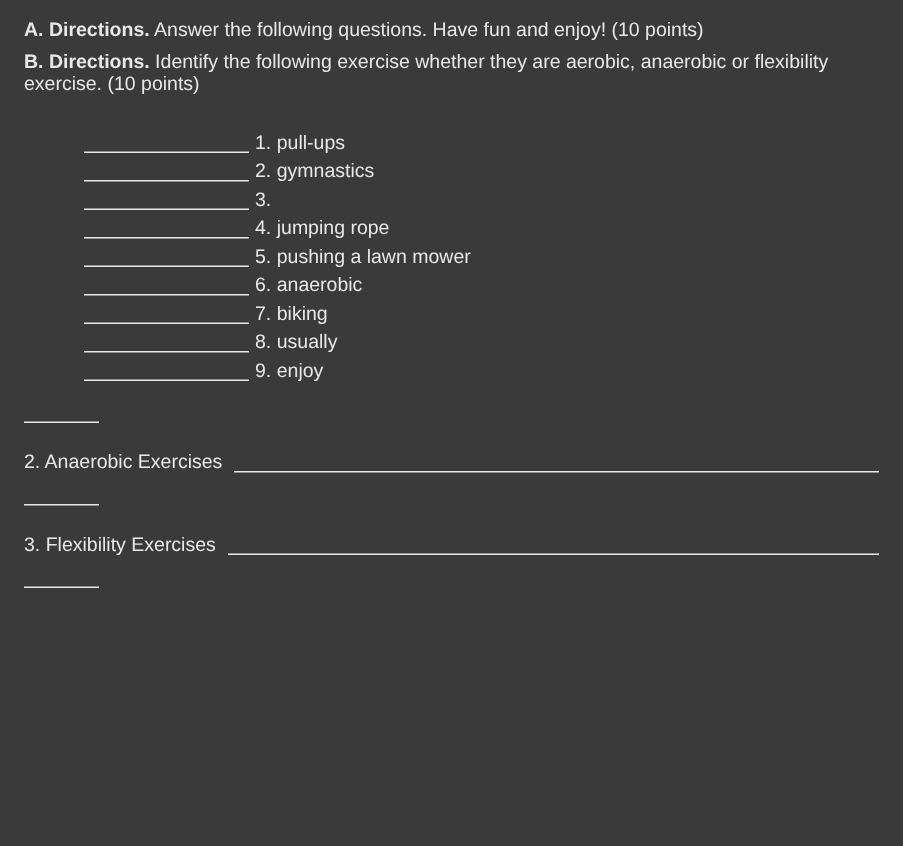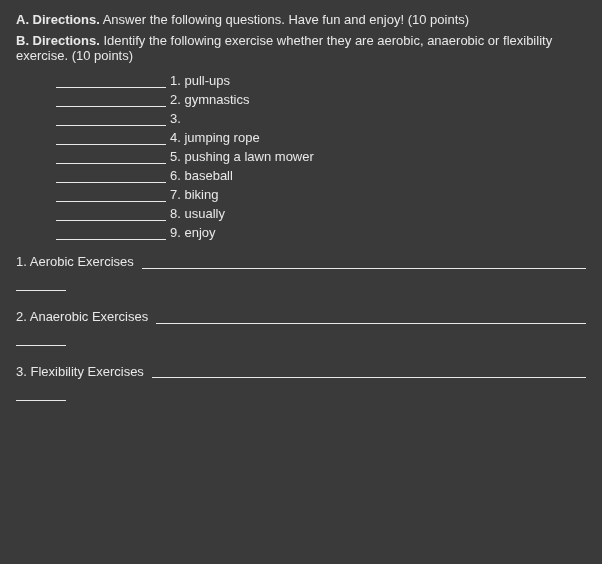--- a/index.html
+++ b/index.html
@@ -13,21 +13,21 @@
       font-family: Arial, sans-serif;
       font-size: 13px;
       width: 602px;
       min-height: 564px;
       padding: 12px 16px;
     }
     .section-a {
       margin-bottom: 6px;
     }
     .section-b {
-      margin-bottom: 10px;
+      margin-bottom: 24px;
     }
     .bold {
       font-weight: bold;
     }
     .exercise-list {
       list-style: none;
       margin-left: 40px;
       margin-bottom: 14px;
     }
     .exercise-list li {
@@ -60,43 +60,39 @@
 <div class="section-b">
   <span class="bold">B. Directions.</span><span> Identify the following exercise whether they are aerobic, anaerobic or flexibility exercise. (10 points)</span>
 </div>
 
 <ul class="exercise-list" id="exercise-list">
 <li><span class="blank-line"></span><span>1.</span>&nbsp;<span>pull-ups</span></li>
     <li><span class="blank-line"></span><span>2.</span>&nbsp;<span>gymnastics</span></li>
     <li><span class="blank-line"></span><span>3.</span>&nbsp;</li>
     <li><span class="blank-line"></span><span>4.</span>&nbsp;<span>jumping rope</span></li>
     <li><span class="blank-line"></span><span>5.</span>&nbsp;<span>pushing a lawn mower</span></li>
-    <li><span class="blank-line"></span><span>6.</span>&nbsp;<span>baseball</span></li>
+    <li><span class="blank-line"></span><span>6.</span>&nbsp;<span>anaerobic</span></li>
     <li><span class="blank-line"></span><span>7.</span>&nbsp;<span>biking</span></li>
     <li><span class="blank-line"></span><span>8.</span>&nbsp;<span>usually</span></li>
     <li><span class="blank-line"></span><span>9.</span>&nbsp;<span>enjoy</span></li>
   </ul>
 
 <div class="section-c">
   <div id="exercise-types">
       <div style="margin-bottom: 18px;">
-        <div style="display: flex; align-items: flex-end;">
-          <span>1. Aerobic Exercises</span>
-          <span style="display: inline-block; flex: 1 1 0%; border-bottom: 1px solid rgb(232, 232, 232); height: 14px; margin-left: 8px;"></span>
-        </div>
         <span style="display: block; width: 50px; border-bottom: 1px solid rgb(232, 232, 232); height: 14px; margin-top: 8px;"></span>
       </div>
       <div style="margin-bottom: 18px; text-align: right;">
         <div style="display: flex; align-items: flex-end;">
           <span>2. Anaerobic Exercises</span>
           <span style="display: inline-block; flex: 1 1 0%; border-bottom: 1px solid rgb(232, 232, 232); height: 14px; margin-left: 8px;"></span>
         </div>
         <span style="display: block; width: 50px; border-bottom: 1px solid rgb(232, 232, 232); height: 14px; margin-top: 8px;"></span>
       </div>
       <div style="margin-bottom: 18px;">
-        <div style="display: flex; align-items: flex-start;">
+        <div style="display: flex; align-items: center;">
           <span>3. Flexibility Exercises</span>
           <span style="display: inline-block; flex: 1 1 0%; border-bottom: 1px solid rgb(232, 232, 232); height: 14px; margin-left: 8px;"></span>
         </div>
         <span style="display: block; width: 50px; border-bottom: 1px solid rgb(232, 232, 232); height: 14px; margin-top: 8px;"></span>
       </div>
     </div>
 </div>
 
 </body></html>

